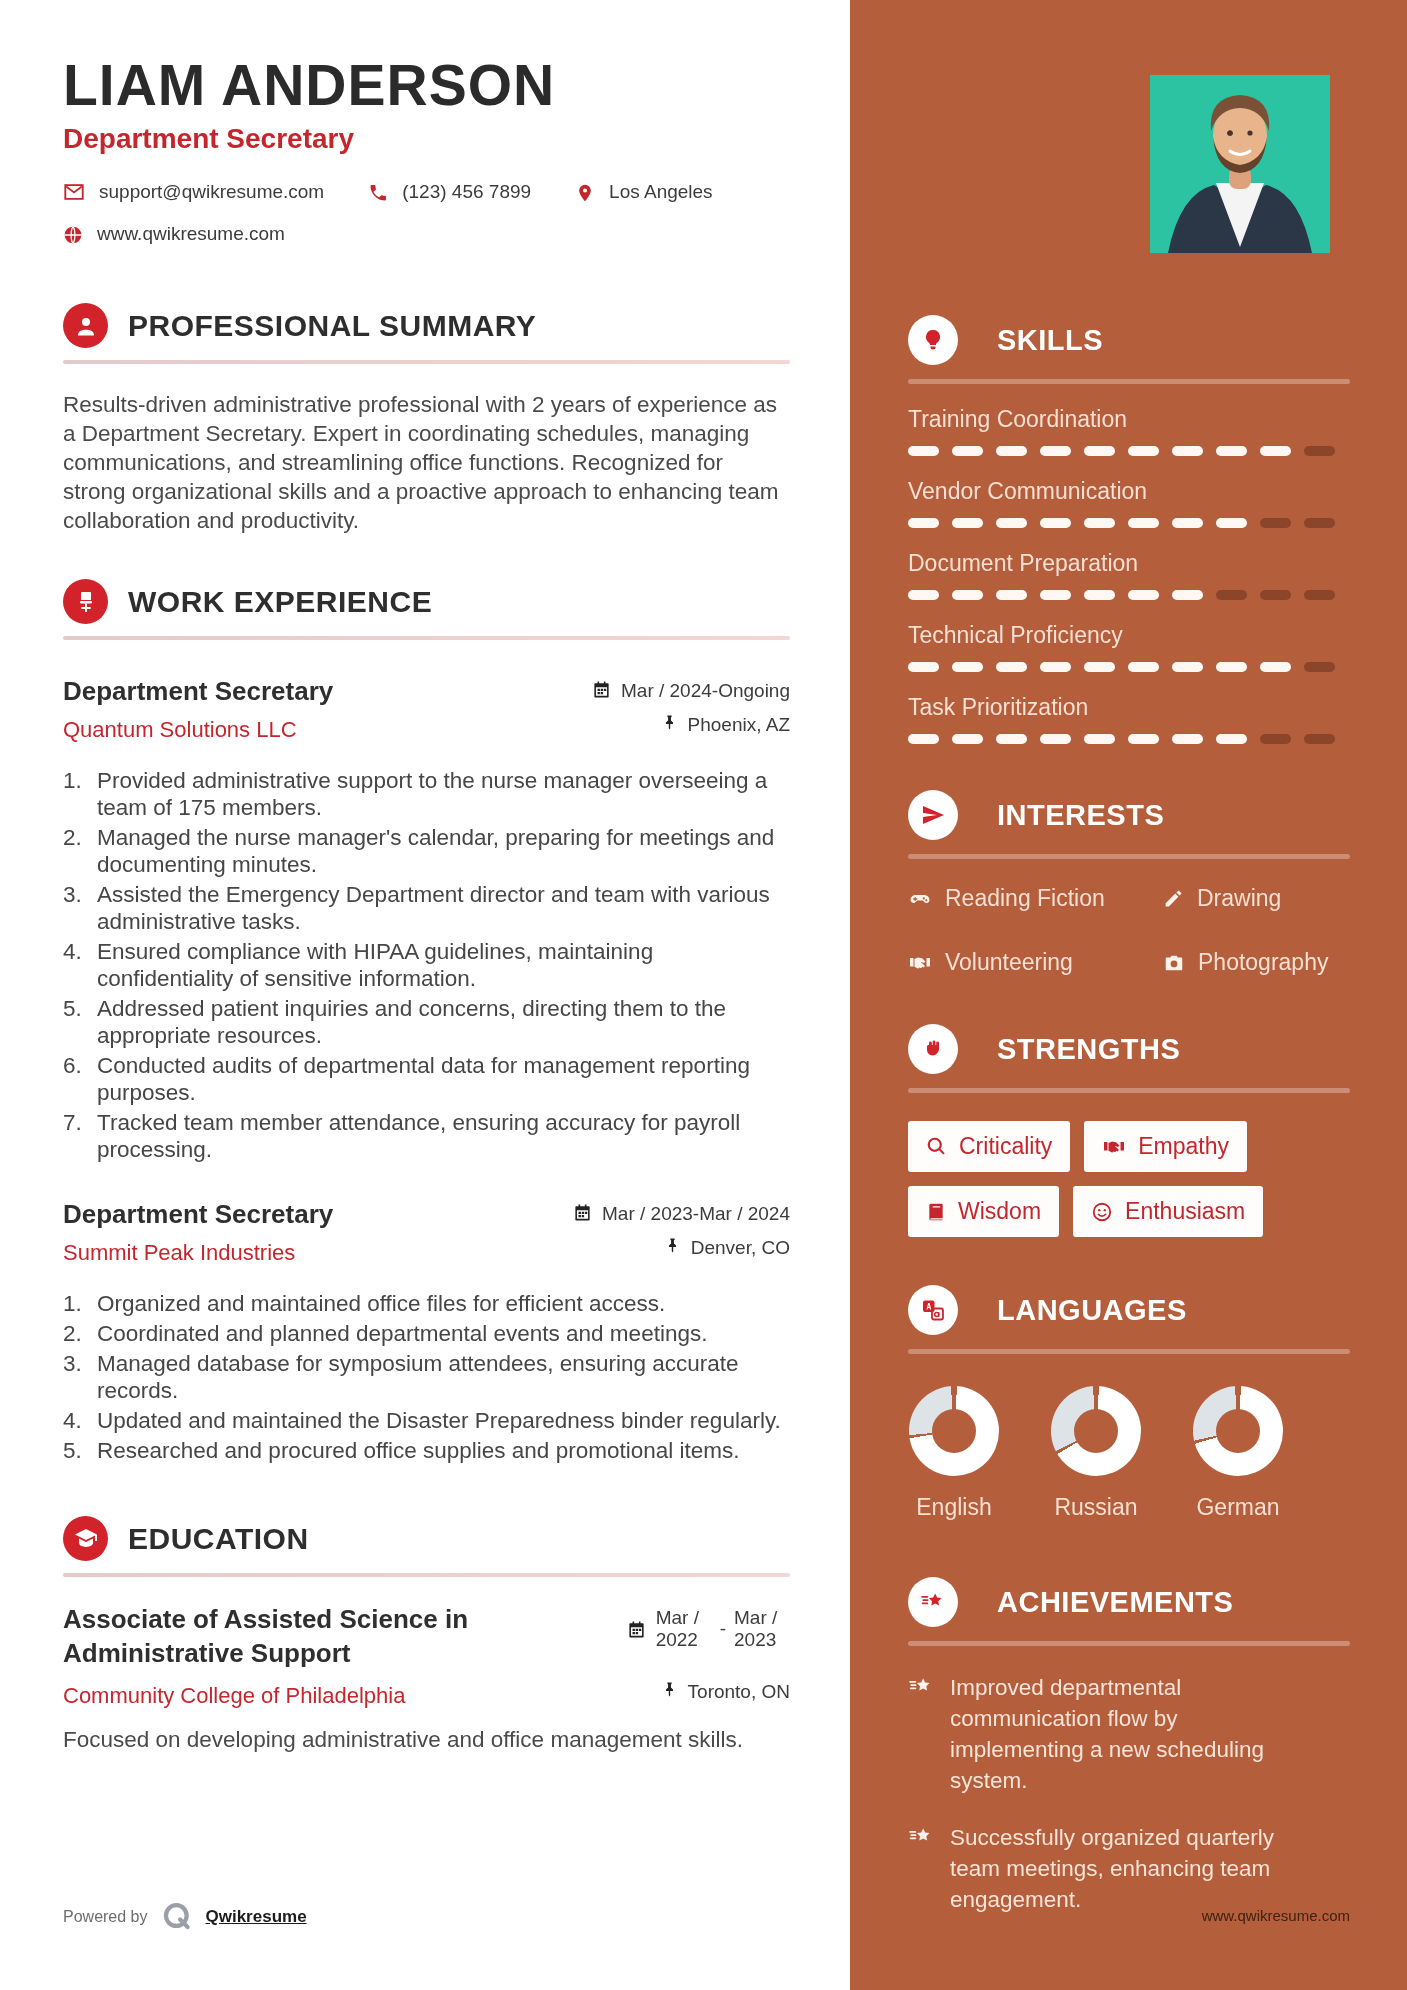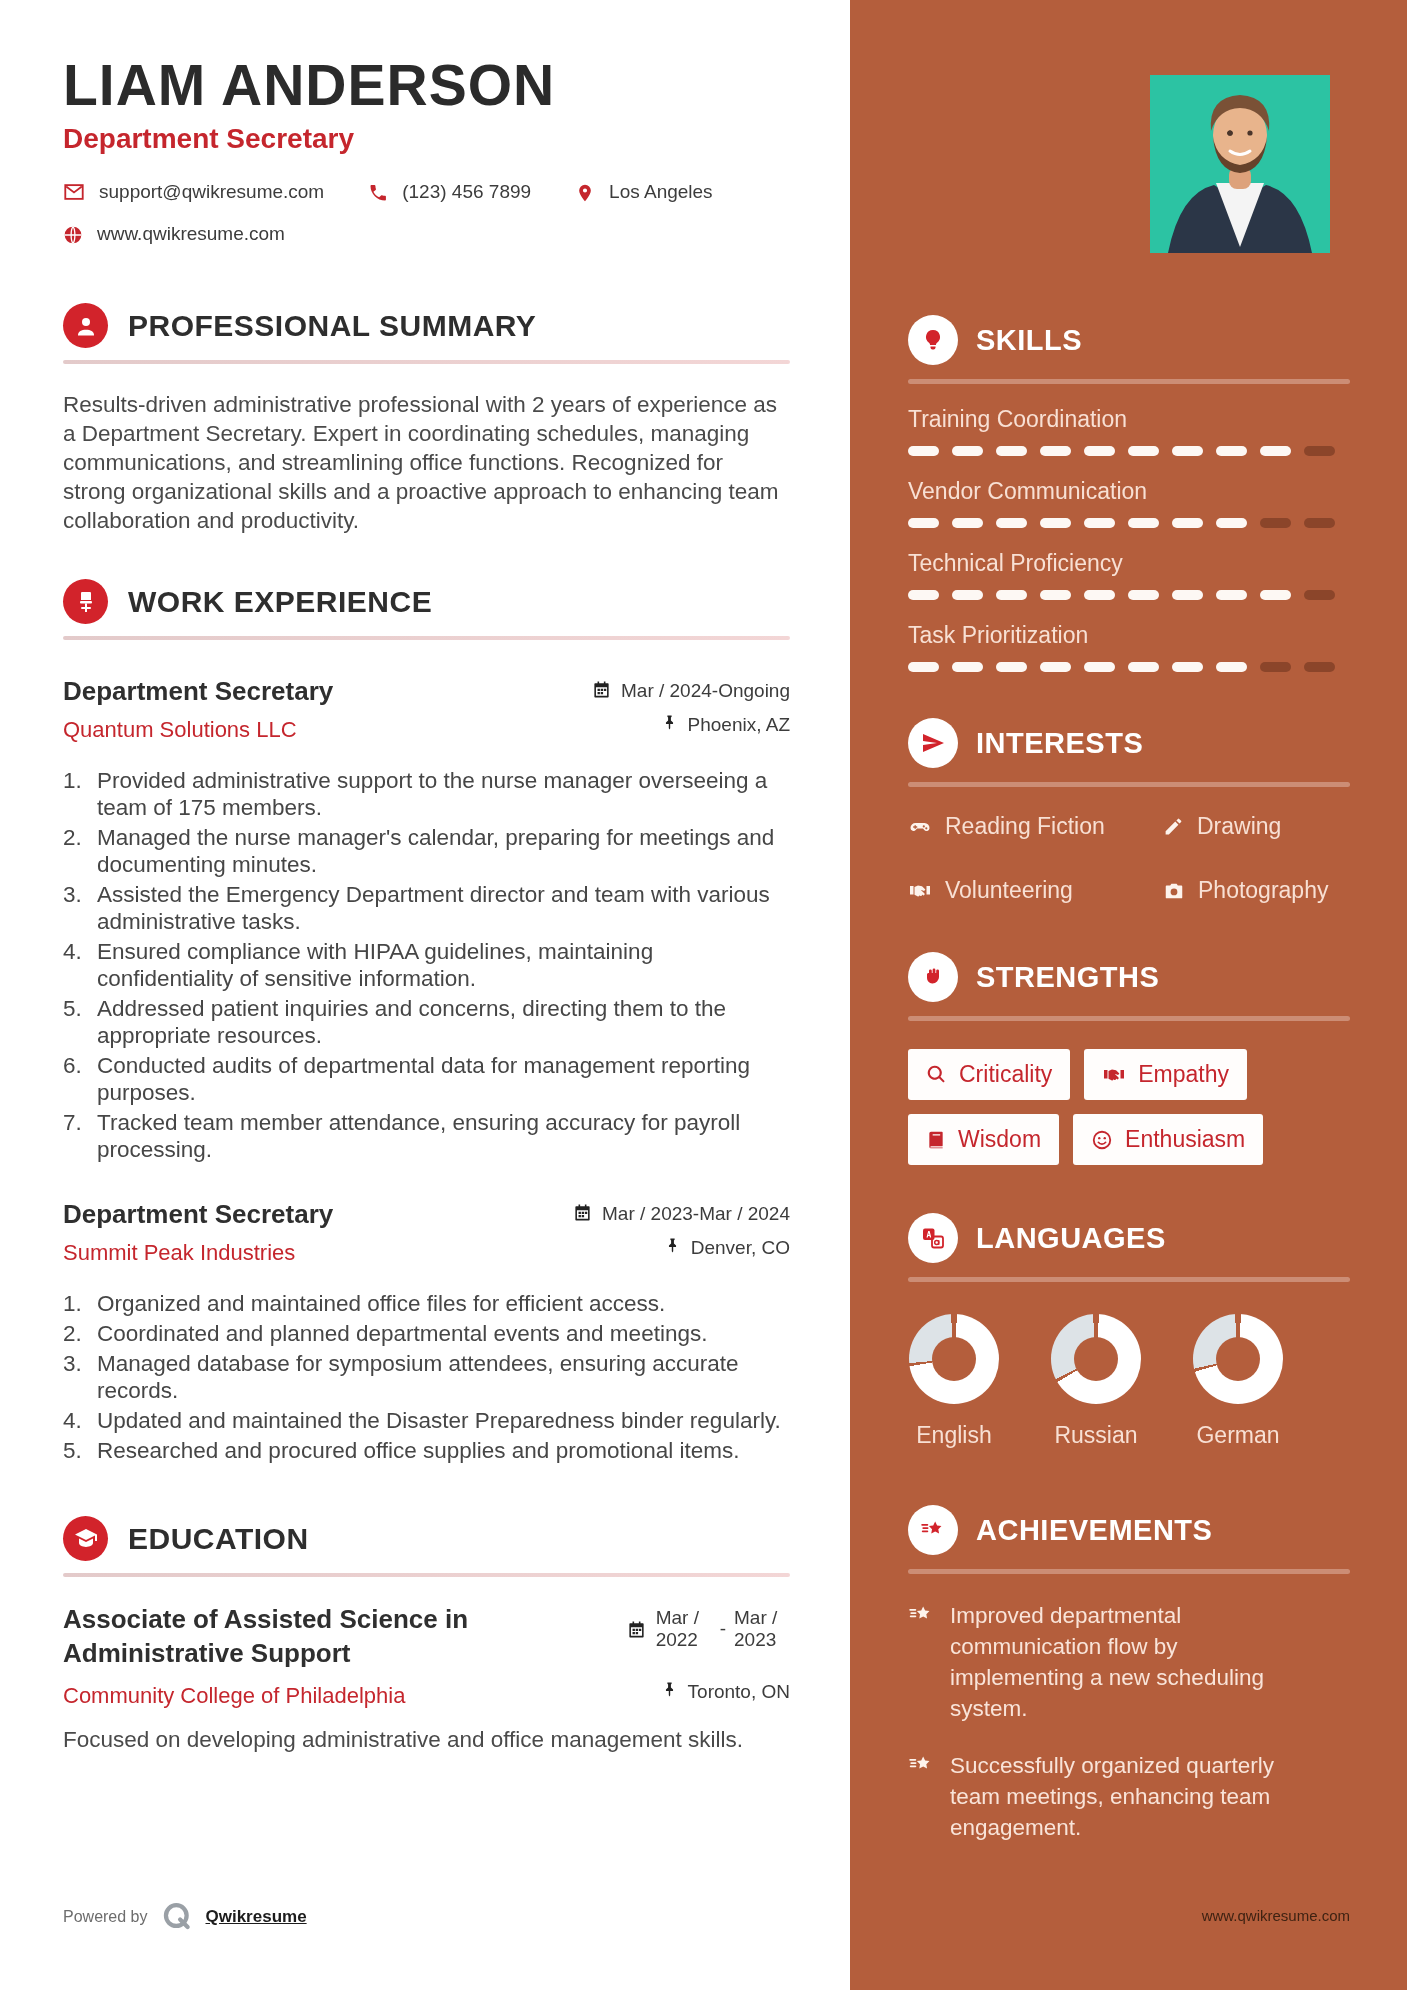--- a/index.html
+++ b/index.html
@@ -55,21 +55,21 @@
   .brand { font-size:17px; font-weight:700; color:#1c1c1c; text-decoration:underline; }
 
   
   .sidebar { position:absolute; right:0; top:0; width:557px; height:100%; background:var(--rust); padding:0 57px 0 58px; }
   .photo { width:180px; height:178px; margin:75px 20px 0 auto; background:var(--teal); overflow:hidden; }
   .ssection { margin-top:46px; }
   .ssection.skills { margin-top:62px; }
   .ssection.strengths { margin-top:48px; }
   .ssection.languages { margin-top:48px; }
   .ssection.achievements { margin-top:56px; }
-  .s-head { display:flex; align-items:center; gap:18px; }
+  .s-head { display:flex; align-items:center; gap:39px; }
   .s-circle { width:50px; height:50px; border-radius:50%; background:#fff; color:var(--circle-red);
               display:flex; align-items:center; justify-content:center; flex:0 0 auto; }
   .s-title { font-size:29px; font-weight:700; letter-spacing:.5px; color:#ffffff; }
   .s-underline { height:5px; background:rgba(255,244,238,.32); margin-top:14px; border-radius:3px; }
 
   .skill { margin-top:22px; }
   .skill-name { font-size:23px; color:#f8e0d4; }
   .dash-row { display:flex; gap:13px; margin-top:13px; }
   .dash { width:31px; height:10px; border-radius:5px; }
   .dash.on  { background:#fdf8f4; }
@@ -153,20 +153,35 @@
           <div class="skill-name">Vendor Communication</div>
           <div class="dash-row">
             <span class="dash on"></span>
             <span class="dash on"></span>
             <span class="dash on"></span>
             <span class="dash on"></span>
             <span class="dash on"></span>
             <span class="dash on"></span>
             <span class="dash on"></span>
             <span class="dash on"></span>
+            <span class="dash off"></span>
+            <span class="dash off"></span>
+          </div>
+        </div>
+        <div class="skill">
+          <div class="skill-name">Document Preparation</div>
+          <div class="dash-row">
+            <span class="dash on"></span>
+            <span class="dash on"></span>
+            <span class="dash on"></span>
+            <span class="dash on"></span>
+            <span class="dash on"></span>
+            <span class="dash on"></span>
+            <span class="dash on"></span>
+            <span class="dash off"></span>
             <span class="dash off"></span>
             <span class="dash off"></span>
           </div>
         </div>
         <div class="skill">
           <div class="skill-name">Technical Proficiency</div>
           <div class="dash-row">
             <span class="dash on"></span>
             <span class="dash on"></span>
             <span class="dash on"></span>

